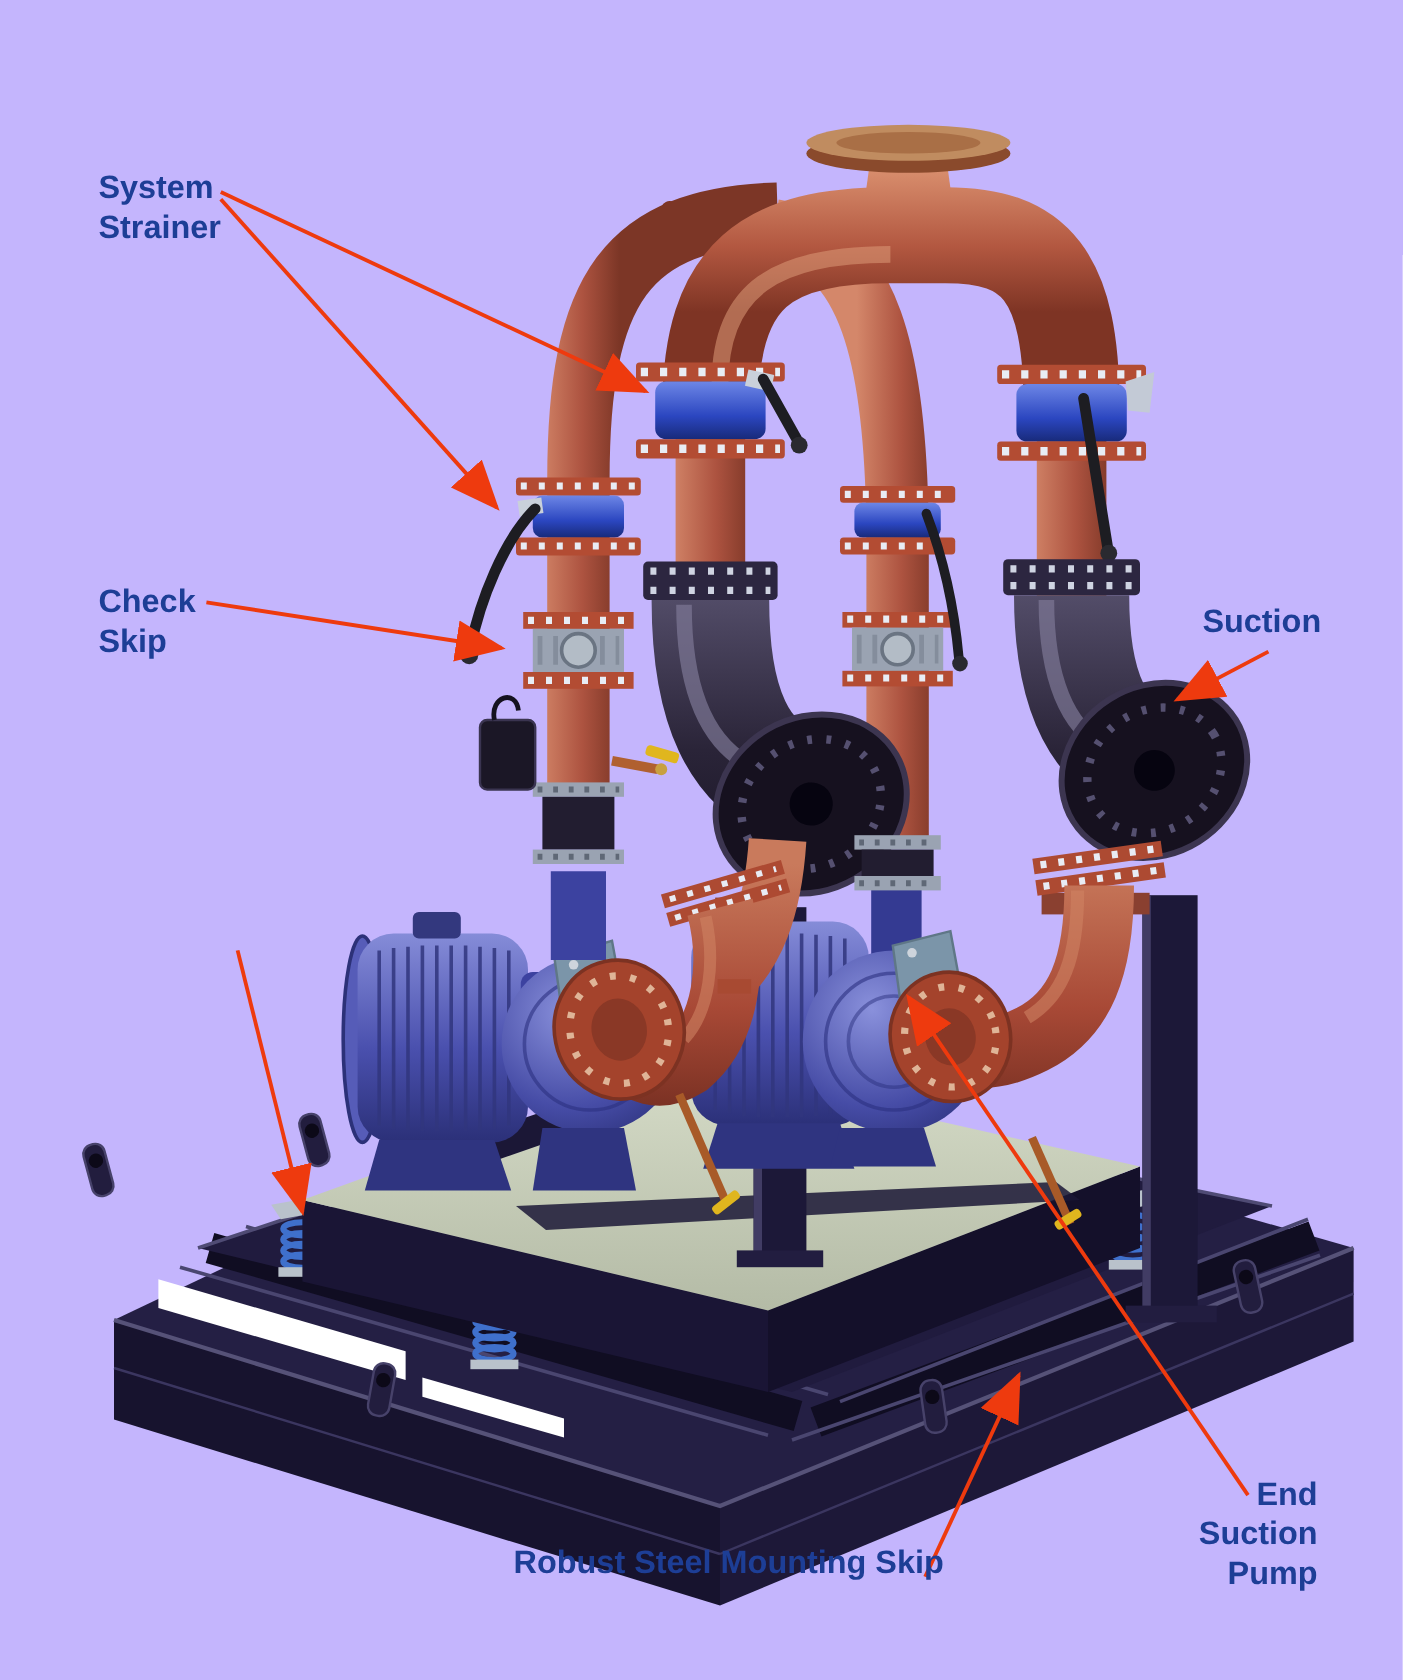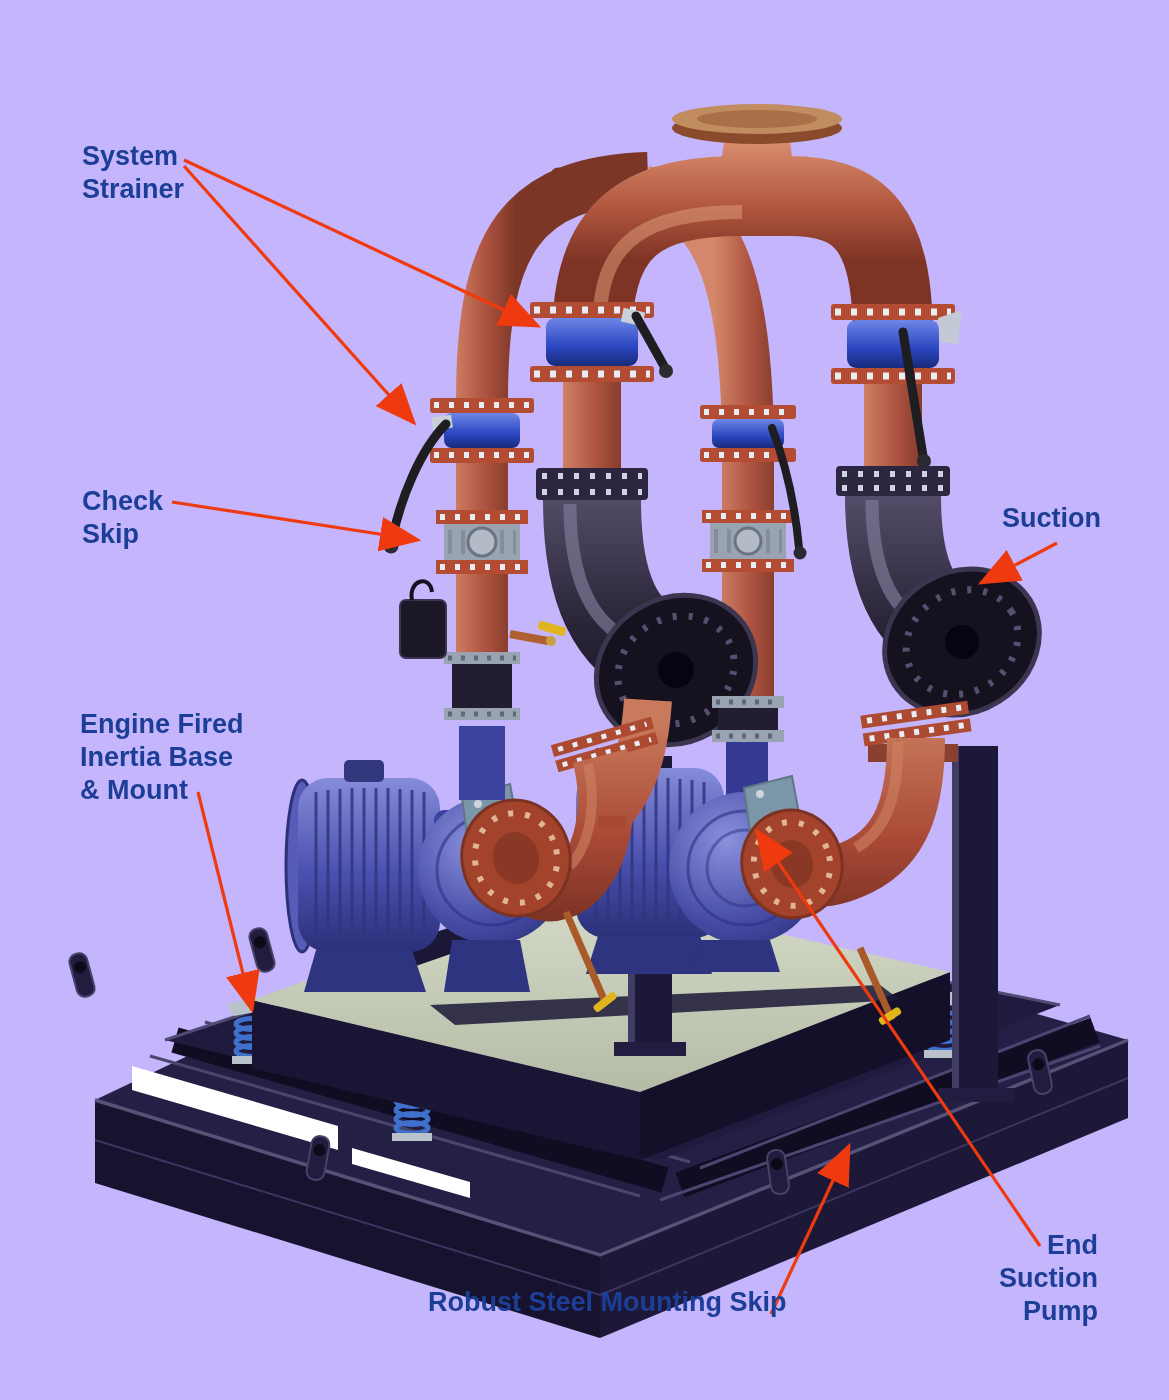--- a/index.html
+++ b/index.html
@@ -369,25 +369,20 @@
 </svg>
 
   <div class="label" style="left:82px;top:140px">
     <div>System</div>
     <div>Strainer</div>
   </div>
   <div class="label" style="left:82px;top:485px">
     <div>Check</div>
     <div>Skip</div>
   </div>
-  <div class="label" style="left:80px;top:708px">
-    <div>Engine Fired</div>
-    <div>Inertia Base</div>
-    <div>&amp; Mount</div>
-  </div>
   <div class="label" style="left:1002px;top:502px">
     <div>Suction</div>
   </div>
   <div class="label" style="left:428px;top:1286px">
     <div>Robust Steel Mounting Skip</div>
   </div>
   <div class="label right" style="left:930px;top:1229px;width:168px">
     <div>End</div>
     <div>Suction</div>
     <div>Pump</div>

